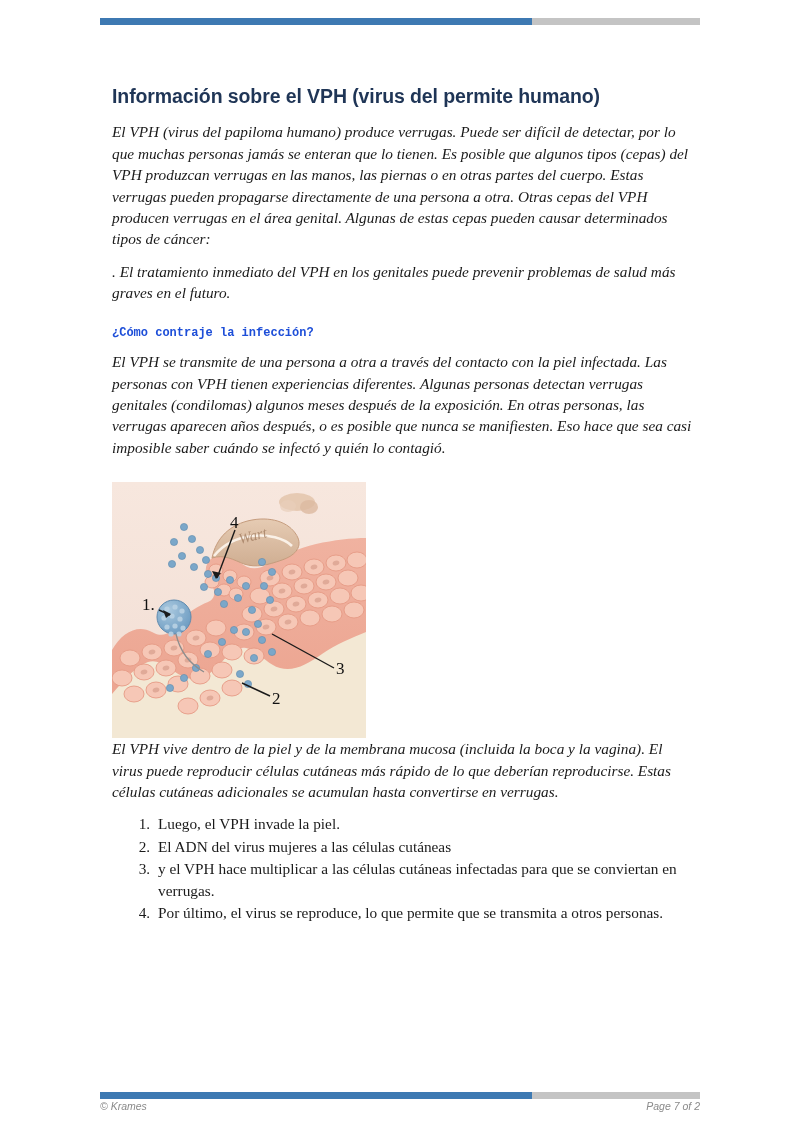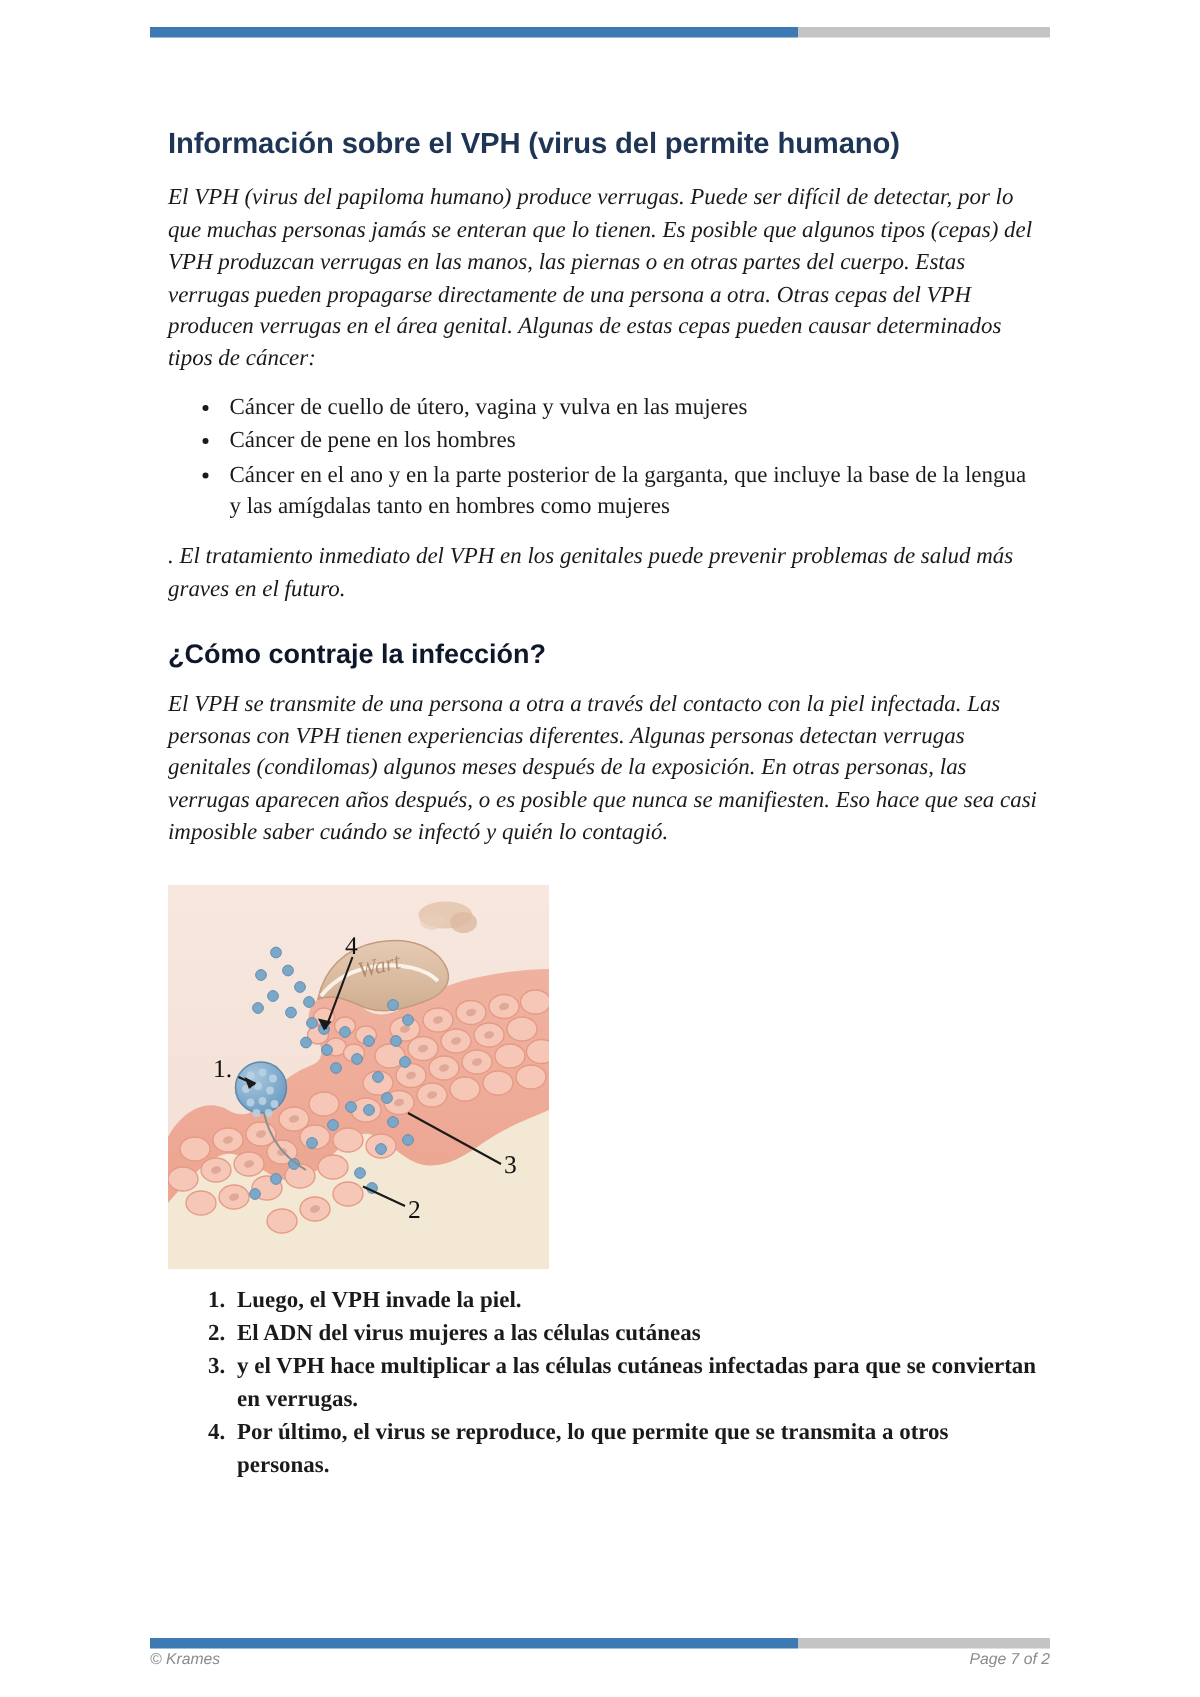--- a/index.html
+++ b/index.html
@@ -40,24 +40,24 @@
   h1.doc-title {
     font-family: "Liberation Sans", sans-serif;
     font-size: 19.5px;
     font-weight: bold;
     color: #1f3556;
     margin: 0 0 13px 0;
     letter-spacing: -0.1px;
     line-height: 1.25;
   }
   h2.section-title {
-    font-family: Liberation Sans, sans-serif;
-    font-size: 18px;
+    font-family: Liberation Mono, monospace;
+    font-size: 12px;
     font-weight: bold;
-    color: #0f172a;
+    color: #1d4ed8;
     margin: 22px 0 10px 0;
     line-height: 1.3;
   }
   p.body {
     font-size: 15.3px;
     line-height: 1.40;
     margin: 0 0 11px 0;
     text-align: left;
     font-style: italic;
   }
@@ -69,21 +69,20 @@
   ul.bullets li {
     font-size: 15.3px;
     line-height: 1.40;
     margin: 0 0 1px 0;
     padding-left: 3px;
   }
   ol.steps {
     margin: 10px 0 0 0;
     padding-left: 42px;
     list-style: decimal;
-    font-weight: bold;
   }
   ol.steps li {
     font-size: 15.3px;
     line-height: 1.40;
     margin: 0 0 1px 0;
     padding-left: 4px;
   }
 
   
   .figure {
@@ -116,25 +115,20 @@
   <div class="seg-blue" style="width:72%"></div>
   <div class="seg-gray" style="width:28%"></div>
 </div>
 
 <div class="page">
 
   <h1 class="doc-title">Información sobre el VPH (virus del permite humano)</h1>
 
   <p class="body">El VPH (virus del papiloma humano) produce verrugas. Puede ser difícil de detectar, por lo que muchas personas jamás se enteran que lo tienen. Es posible que algunos tipos (cepas) del VPH produzcan verrugas en las manos, las piernas o en otras partes del cuerpo. Estas verrugas pueden propagarse directamente de una persona a otra. Otras cepas del VPH producen verrugas en el área genital. Algunas de estas cepas pueden causar determinados tipos de cáncer:</p>
 
-  <ul class="bullets">
-    <li>Cáncer de cuello de útero, vagina y vulva en las mujeres</li>
-    <li>Cáncer de pene en los hombres</li>
-    <li>Cáncer en el ano y en la parte posterior de la garganta, que incluye la base de la lengua y las amígdalas tanto en hombres como mujeres</li>
-  </ul>
 
   <p class="body">. El tratamiento inmediato del VPH en los genitales puede prevenir problemas de salud más graves en el futuro.</p>
 
   <h2 class="section-title">¿Cómo contraje la infección?</h2>
   <p class="body">El VPH se transmite de una persona a otra a través del contacto con la piel infectada. Las personas con VPH tienen experiencias diferentes. Algunas personas detectan verrugas genitales (condilomas) algunos meses después de la exposición. En otras personas, las verrugas aparecen años después, o es posible que nunca se manifiesten. Eso hace que sea casi imposible saber cuándo se infectó y quién lo contagió.</p>
 
   <div class="figure">
     <svg width="254" height="256" viewBox="0 0 254 256" xmlns="http://www.w3.org/2000/svg">
       <defs>
         <linearGradient id="bgGrad" x1="0" y1="0" x2="0" y2="1">
@@ -351,20 +345,21 @@
         <g font-family="'Liberation Serif', serif" font-size="17" fill="#111111">
           <text x="30" y="128">1.</text>
           <text x="160" y="222">2</text>
           <text x="224" y="192">3</text>
           <text x="118" y="46">4</text>
         </g>
       </g>
     </svg>
   </div>
 
+  <p class="body">El VPH vive dentro de la piel y de la membrana mucosa (incluida la boca y la vagina). El virus puede reproducir células cutáneas más rápido de lo que deberían reproducirse. Estas células cutáneas adicionales se acumulan hasta convertirse en verrugas.</p>
 
   <ol class="steps">
     <li>Luego, el VPH invade la piel.</li>
     <li>El ADN del virus mujeres a las células cutáneas</li>
     <li>y el VPH hace multiplicar a las células cutáneas infectadas para que se conviertan en verrugas.</li>
     <li>Por último, el virus se reproduce, lo que permite que se transmita a otros personas.</li>
   </ol>
 </div>
 
 <div class="rule" id="bottom-rule">

